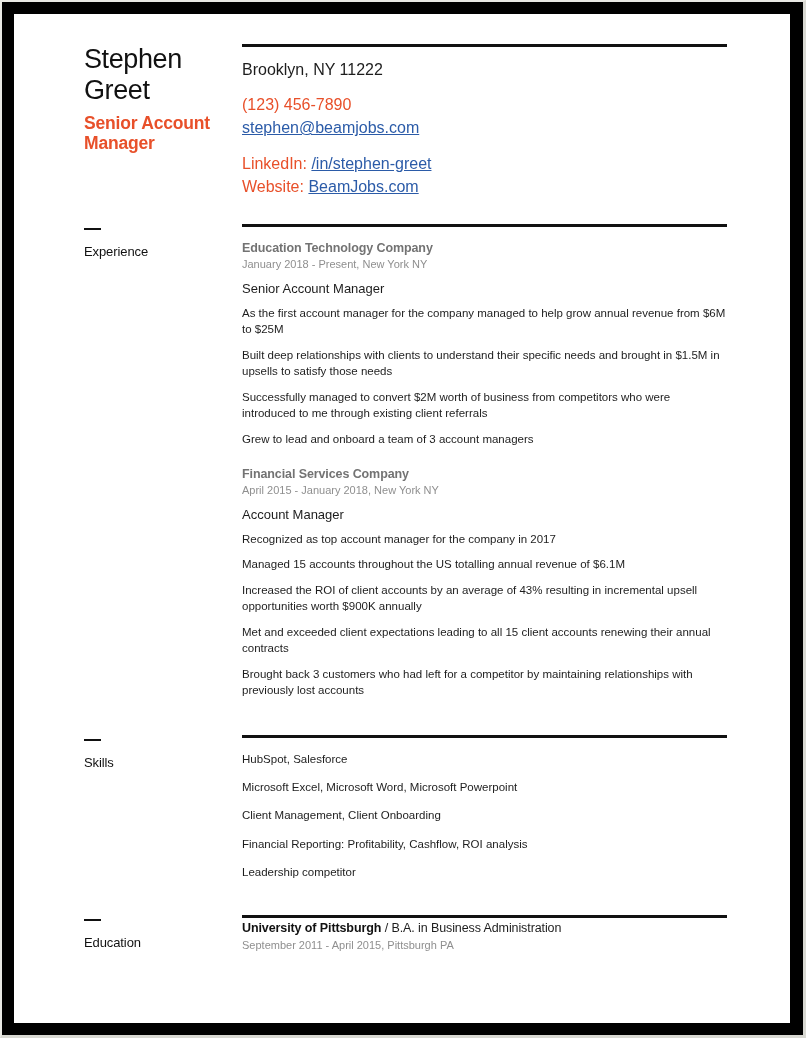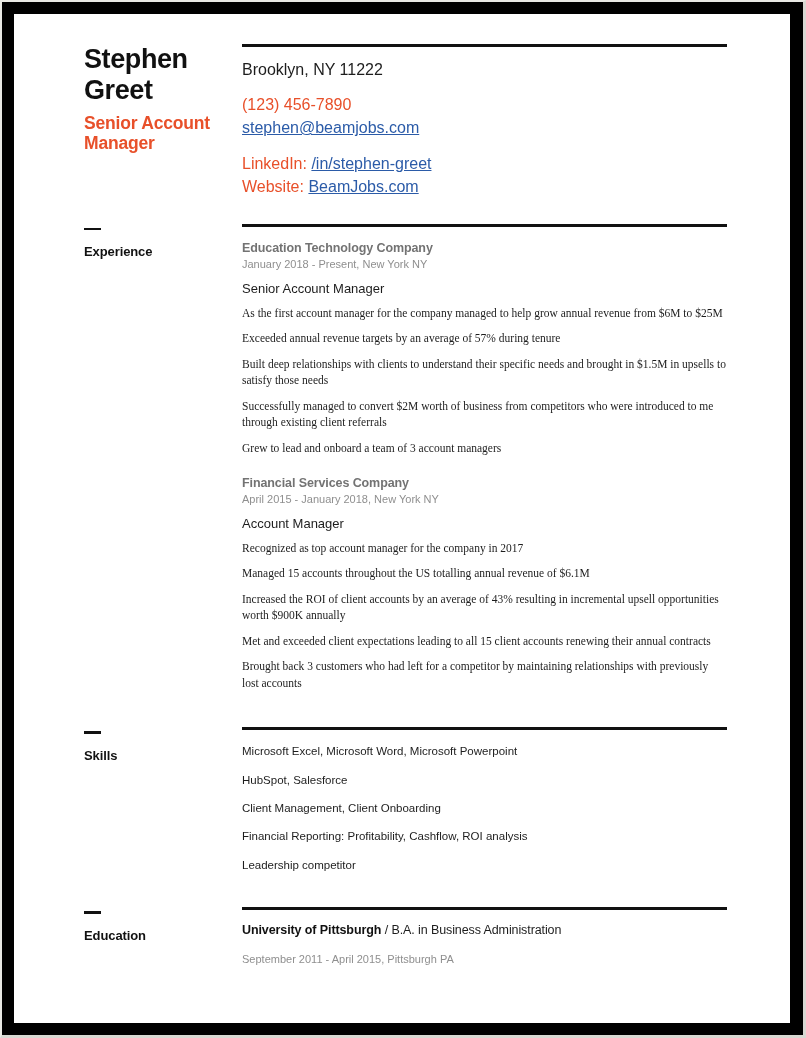--- a/index.html
+++ b/index.html
@@ -60,21 +60,21 @@
   }
   .col-right {
     flex: 1 1 auto;
     box-sizing: border-box;
     padding-right: 63px;
   }
 
   
   .name {
     font-size: 27px;
-    font-weight: bold;
+    font-weight: normal;
     line-height: 1.13;
     color: #111111;
     letter-spacing: -0.4px;
     margin: 0;
     max-width: 150px;
   }
   .job-title {
     font-size: 17.5px;
     font-weight: bold;
     line-height: 1.14;
@@ -120,21 +120,21 @@
     padding-top: 4px;
   }
   .dash {
     width: 17px;
     height: 2.5px;
     background: #111111;
     margin-bottom: 14px;
   }
   .side-label {
     font-size: 13px;
-    font-weight: bold;
+    font-weight: normal;
     color: #111111;
     letter-spacing: -0.1px;
   }
 
   
   .exp-block {
     padding-top: 14px;
   }
   .exp-entry + .exp-entry {
     margin-top: 20px;
@@ -150,21 +150,20 @@
     color: #8f8f8f;
     margin-top: 3px;
   }
   .role {
     font-size: 13px;
     color: #1d1d1d;
     margin-top: 11px;
   }
   .bullets {
     margin-top: 6px;
-    font-family: Liberation Serif, serif;
   }
   .bullet {
     font-size: 11.5px;
     line-height: 1.43;
     color: #1d1d1d;
     margin-top: 9px;
   }
 
   
   .skills-block {
@@ -175,35 +174,35 @@
     line-height: 1.43;
     color: #1d1d1d;
     margin-top: 12px;
   }
   .skill:first-child {
     margin-top: 0;
   }
 
   
   .edu-block {
-    padding-top: 13px;
+    padding-top: 3px;
   }
   .edu-line {
     font-size: 12.5px;
     color: #1d1d1d;
     letter-spacing: -0.1px;
   }
   .edu-school {
     font-weight: bold;
     color: #111111;
   }
   .edu-meta {
     font-size: 11px;
     color: #8f8f8f;
-    margin-top: 16px;
+    margin-top: 4px;
   }
 
   
   .row-header { margin-top: 10px; }
   .row-exp    { margin-top: 26px; }
   .row-skills { margin-top: 36px; }
   .row-edu    { margin-top: 34px; }
 </style>
 </head>
 <body>
@@ -252,21 +251,20 @@
         <div class="col-right">
           <div class="rule"></div>
           <div class="exp-block">
 
             <div class="exp-entry">
               <div class="company">Education Technology Company</div>
               <div class="meta">January 2018 - Present, New York NY</div>
               <div class="role">Senior Account Manager</div>
               <div class="bullets">
                 <div class="bullet">As the first account manager for the company managed to help grow annual revenue from $6M to $25M</div>
-                <div class="bullet">Exceeded annual revenue targets by an average of 57% during tenure</div>
                 <div class="bullet">Built deep relationships with clients to understand their specific needs and brought in $1.5M in upsells to satisfy those needs</div>
                 <div class="bullet">Successfully managed to convert $2M worth of business from competitors who were introduced to me through existing client referrals</div>
                 <div class="bullet">Grew to lead and onboard a team of 3 account managers</div>
               </div>
             </div>
 
             <div class="exp-entry">
               <div class="company">Financial Services Company</div>
               <div class="meta">April 2015 - January 2018,  New York NY</div>
               <div class="role">Account Manager</div>
@@ -287,22 +285,22 @@
         <div class="col-left">
           <div class="side-sec">
             <div class="dash"></div>
             <div class="side-label">Skills</div>
           </div>
         </div>
 
         <div class="col-right">
           <div class="rule"></div>
           <div class="skills-block">
+            <div class="skill">HubSpot, Salesforce</div>
             <div class="skill">Microsoft Excel, Microsoft Word, Microsoft Powerpoint</div>
-            <div class="skill">HubSpot, Salesforce</div>
             <div class="skill">Client Management, Client Onboarding</div>
             <div class="skill">Financial Reporting: Profitability, Cashflow, ROI analysis</div>
             <div class="skill">Leadership competitor</div>
           </div>
         </div>
       </div>
 
       <div class="row row-edu">
         <div class="col-left">
           <div class="side-sec">

